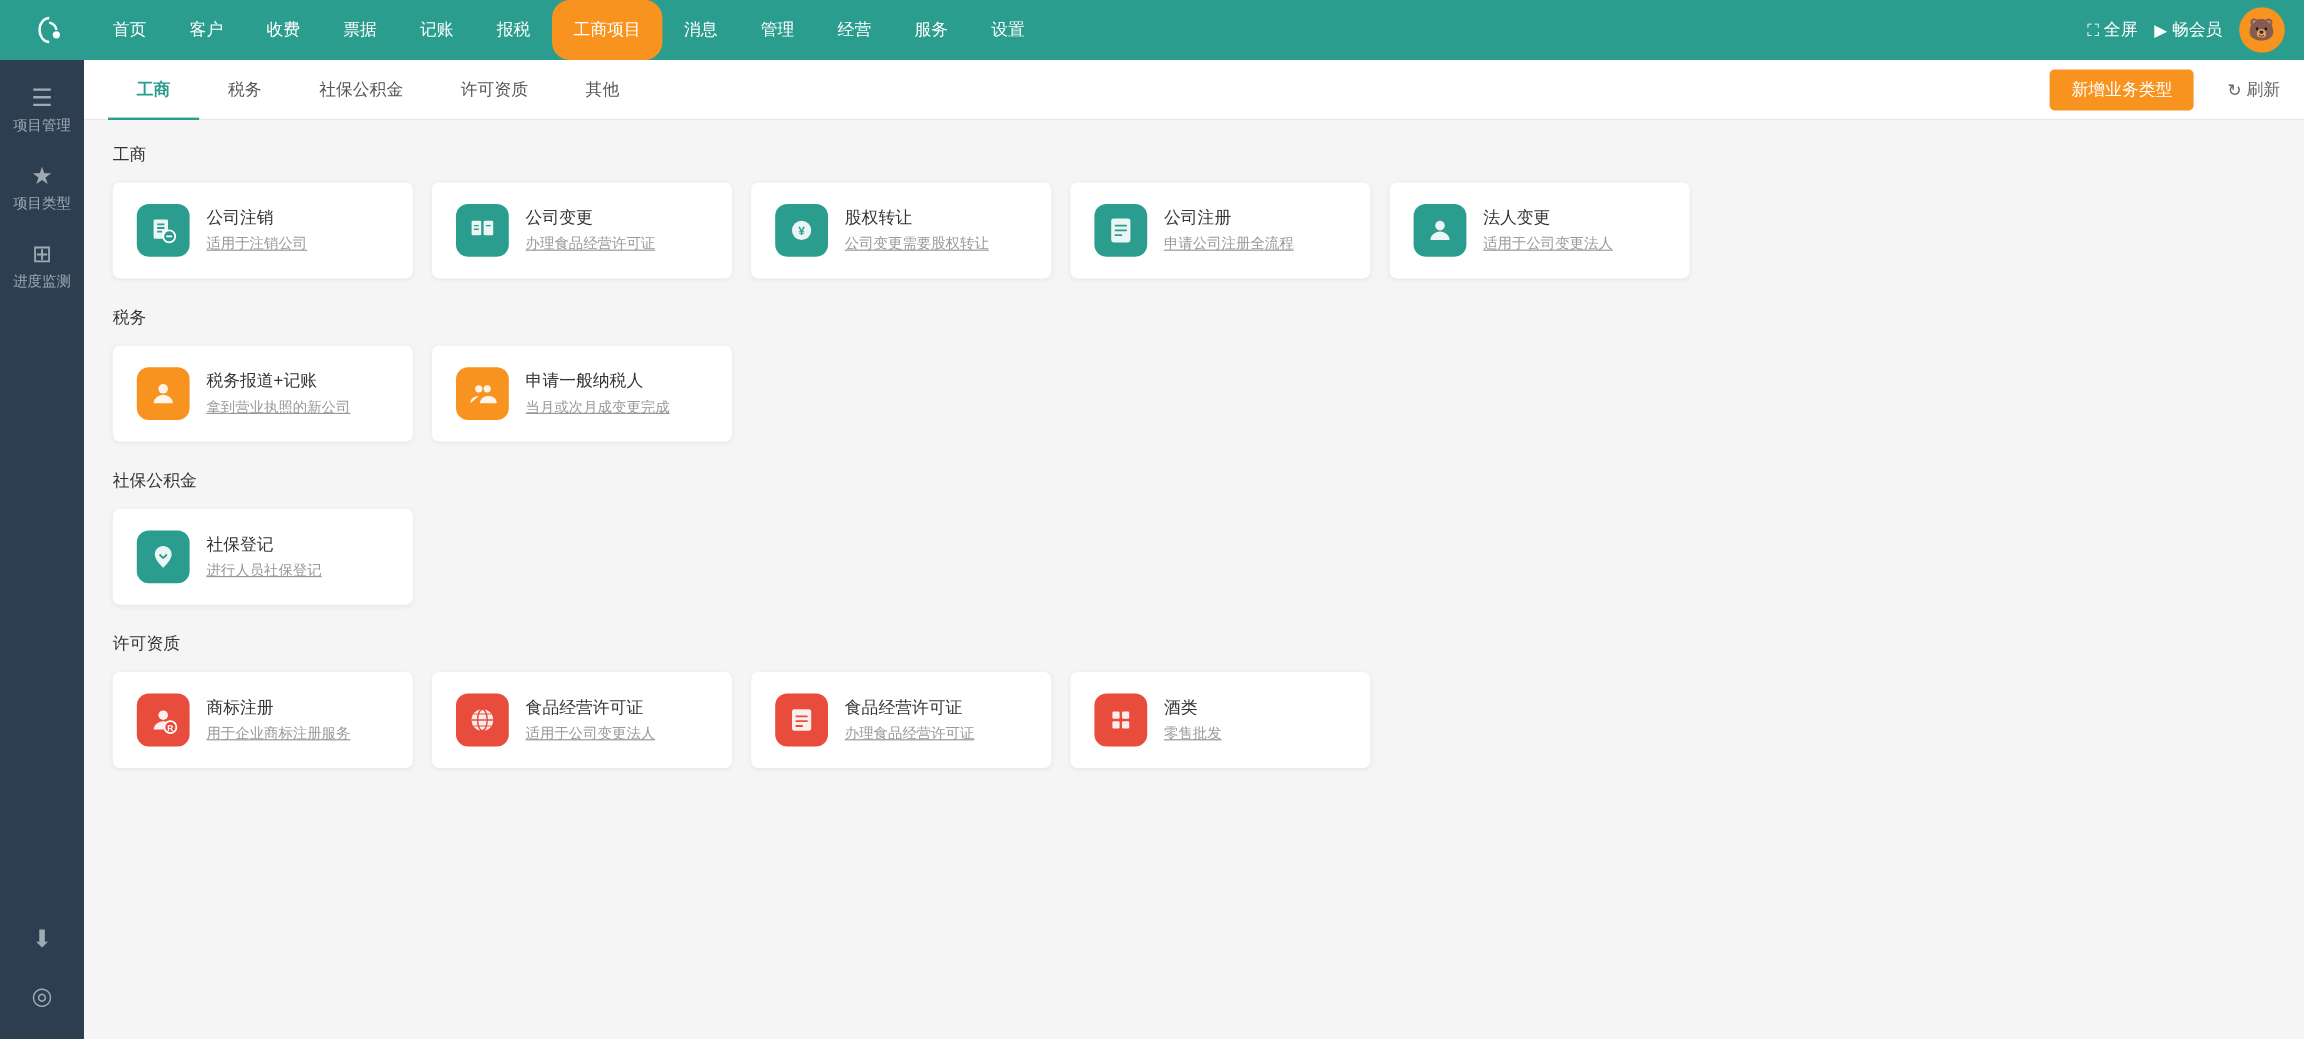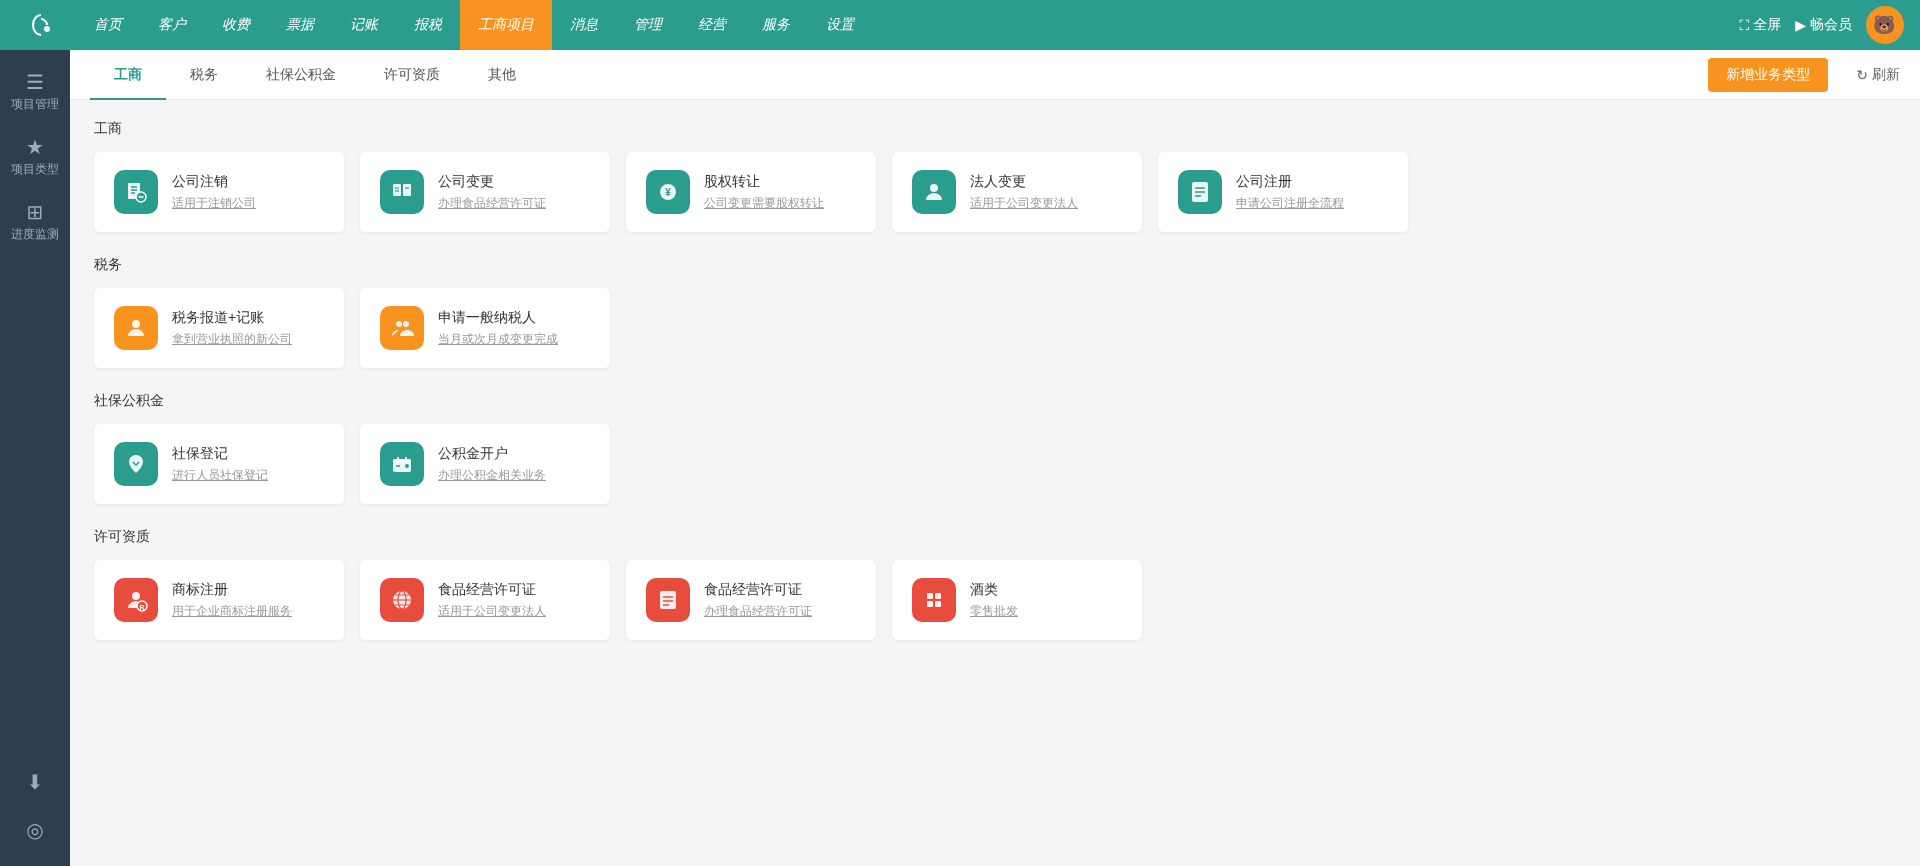--- a/index.html
+++ b/index.html
@@ -21,35 +21,34 @@
       justify-content: center;
       color: white;
       font-size: 22px;
       margin-right: 10px;
     }
     .top-nav-items {
       display: flex;
       align-items: center;
       flex: 1;
       gap: 0;
-      font-style: italic;
     }
     .top-nav-item {
       color: white;
       font-size: 14px;
       padding: 0 18px;
       height: 50px;
       display: flex;
       align-items: center;
       cursor: pointer;
       white-space: nowrap;
     }
     .top-nav-item.active {
       background: #f7931e;
-      border-radius: 1px;
+      border-radius: 15px;
     }
     .top-nav-right {
       display: flex;
       align-items: center;
       gap: 14px;
       color: white;
       font-size: 14px;
     }
     .top-nav-right-item {
       display: flex;
@@ -387,45 +386,45 @@
             </div>
             <div class="card-text">
               <span class="card-title">股权转让</span>
               <span class="card-desc">公司变更需要股权转让</span>
             </div>
           </div>
 
           <div class="card">
             <div class="card-icon teal">
               <svg width="24" height="24" viewBox="0 0 24 24" fill="white">
-                <circle cx="12" cy="8" r="4" fill="white" opacity="0.9"></circle>
-                <path d="M4 20 C4 16 8 13 12 13 C16 13 20 16 20 20" fill="white" opacity="0.9"></path>
-              </svg>
-            </div>
-            <div class="card-text">
-              <span class="card-title">法人变更</span>
-              <span class="card-desc">适用于公司变更法人</span>
-            </div>
-          </div>
-
-          <div class="card">
-            <div class="card-icon teal">
-              <svg width="24" height="24" viewBox="0 0 24 24" fill="white">
                 <rect x="4" y="2" width="16" height="20" rx="2" fill="white" opacity="0.9"></rect>
                 <line x1="7" y1="8" x2="17" y2="8" stroke="#2a9d8f" stroke-width="1.5"></line>
                 <line x1="7" y1="12" x2="17" y2="12" stroke="#2a9d8f" stroke-width="1.5"></line>
                 <line x1="7" y1="16" x2="13" y2="16" stroke="#2a9d8f" stroke-width="1.5"></line>
               </svg>
             </div>
             <div class="card-text">
               <span class="card-title">公司注册</span>
               <span class="card-desc">申请公司注册全流程</span>
             </div>
           </div>
 
+          <div class="card">
+            <div class="card-icon teal">
+              <svg width="24" height="24" viewBox="0 0 24 24" fill="white">
+                <circle cx="12" cy="8" r="4" fill="white" opacity="0.9"></circle>
+                <path d="M4 20 C4 16 8 13 12 13 C16 13 20 16 20 20" fill="white" opacity="0.9"></path>
+              </svg>
+            </div>
+            <div class="card-text">
+              <span class="card-title">法人变更</span>
+              <span class="card-desc">适用于公司变更法人</span>
+            </div>
+          </div>
+
         </div>
       </div>
 
       <div class="section-divider">
         <div class="section-title">税务</div>
         <div class="cards-grid">
 
 
           <div class="card">
             <div class="card-icon orange">
@@ -468,35 +467,20 @@
                 <path d="M12 3 C8 3 5 6 5 10 C5 15 12 21 12 21 C12 21 19 15 19 10 C19 6 16 3 12 3 Z" fill="white" opacity="0.9"></path>
                 <path d="M9 10 C9 10 10.5 12 12 13 C13.5 12 15 10 15 10" fill="none" stroke="#2a9d8f" stroke-width="1.5"></path>
               </svg>
             </div>
             <div class="card-text">
               <span class="card-title">社保登记</span>
               <span class="card-desc">进行人员社保登记</span>
             </div>
           </div>
 
-          <div class="card">
-            <div class="card-icon teal">
-              <svg width="24" height="24" viewBox="0 0 24 24" fill="white">
-                <rect x="3" y="7" width="18" height="13" rx="2" fill="white" opacity="0.9"></rect>
-                <rect x="3" y="7" width="18" height="4" rx="2" fill="white"></rect>
-                <line x1="6" y1="14" x2="10" y2="14" stroke="#2a9d8f" stroke-width="1.5"></line>
-                <circle cx="17" cy="14" r="2" fill="#2a9d8f"></circle>
-                <path d="M8 5 L8 7 M16 5 L16 7" stroke="white" stroke-width="1.5"></path>
-              </svg>
-            </div>
-            <div class="card-text">
-              <span class="card-title">公积金开户</span>
-              <span class="card-desc">办理公积金相关业务</span>
-            </div>
-          </div>
 
         </div>
       </div>
 
       <div class="section-divider">
         <div class="section-title">许可资质</div>
         <div class="cards-grid">
 
           <div class="card">
             <div class="card-icon red">

